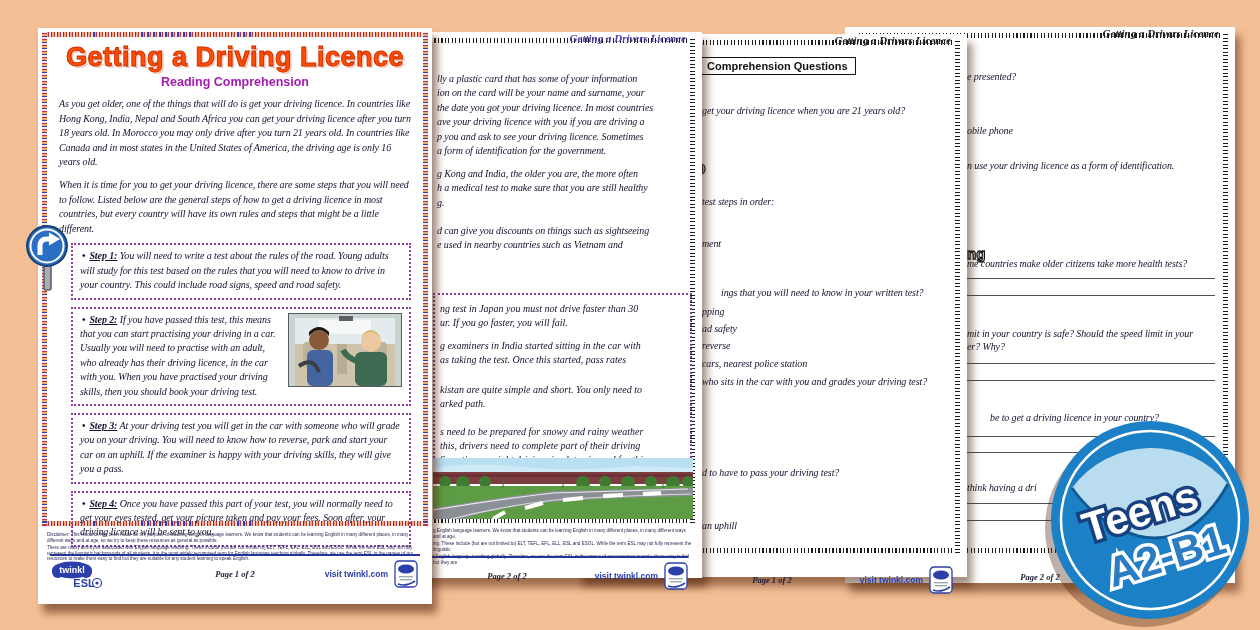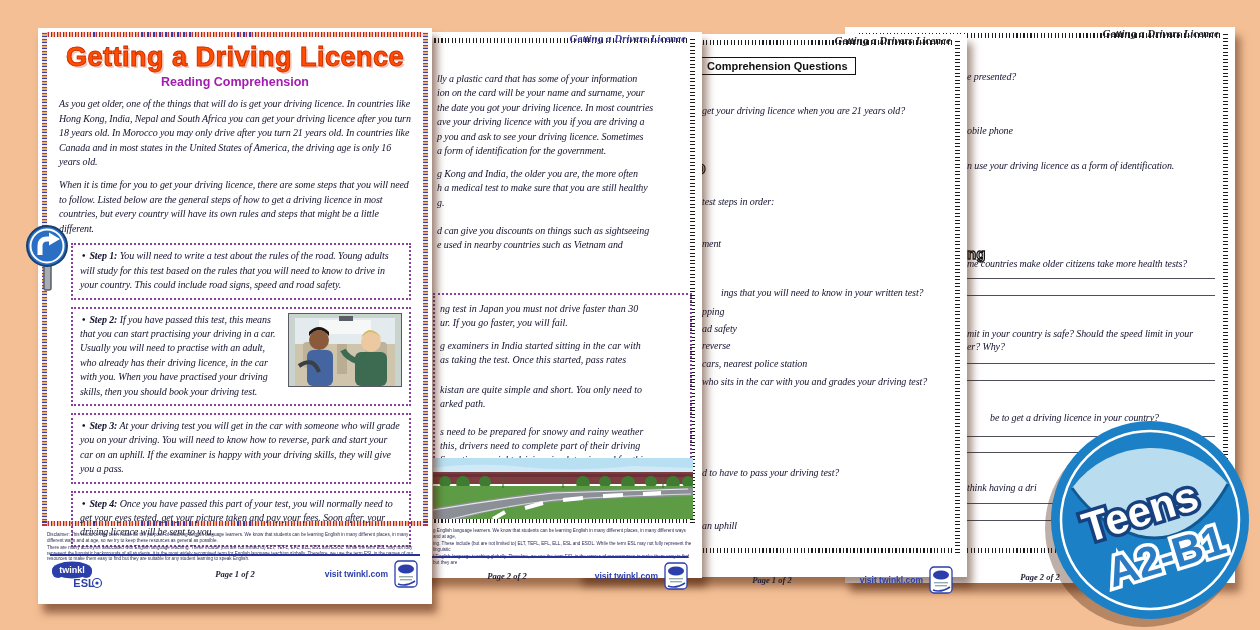--- a/index.html
+++ b/index.html
@@ -29,21 +29,21 @@
   .p1content{position:absolute;left:9px;top:9px;right:9px;bottom:9px;padding:4px 12px 0 12px;}
   .title{font-family:"Liberation Sans",sans-serif;font-weight:800;font-size:27px;line-height:32px;
          text-align:center;color:#ff4e00;-webkit-text-stroke:1px #cf2e00;letter-spacing:.5px;
          text-shadow:0 0 3px #ffffff,2px 2px 0 rgba(208,48,0,.30);}
   .subtitle{font-family:"Liberation Sans",sans-serif;font-weight:700;font-size:12.5px;text-align:center;
             color:#a21caf;margin-top:2px;}
   .body-text{font-size:10px;line-height:14.6px;font-style:italic;color:#11112c;margin-top:8px;letter-spacing:-.1px;}
   .stepbox{border:2px dotted #8a3f9e;margin:7px 0 0 12px;padding:4px 7px 5px 7px;font-size:10px;
            line-height:14.4px;font-style:italic;color:#11112c;overflow:hidden;letter-spacing:-.1px;}
   .bullet{font-style:normal;font-weight:bold;margin:0 4px 0 2px;}
-  .step-label{font-weight:bold;}
+  .step-label{font-weight:bold;text-decoration:underline;}
   .sign{position:absolute;left:-14px;top:196px;width:46px;height:70px;z-index:5;}
   .car-img{float:right;width:112px;height:72px;margin:0 0 2px 8px;border:1px solid #5a5a66;background:#cfd8d2;}
   .p1small{position:absolute;left:9px;right:9px;top:504px;font-family:"Liberation Sans",sans-serif;
            font-size:4.6px;line-height:5.6px;color:#2a2a55;font-style:normal;}
   .p1small p{margin:0 0 2px 0;}
   .divider{position:absolute;left:12px;right:12px;border-top:2px solid #27339b;}
   .page1 .divider{top:526px;}
   .footer-strip{position:absolute;left:10px;right:10px;height:34px;}
   .page1 .footer-strip{top:532px;}
   .page-label{position:absolute;left:0;right:0;text-align:center;font-size:8.5px;font-weight:bold;

